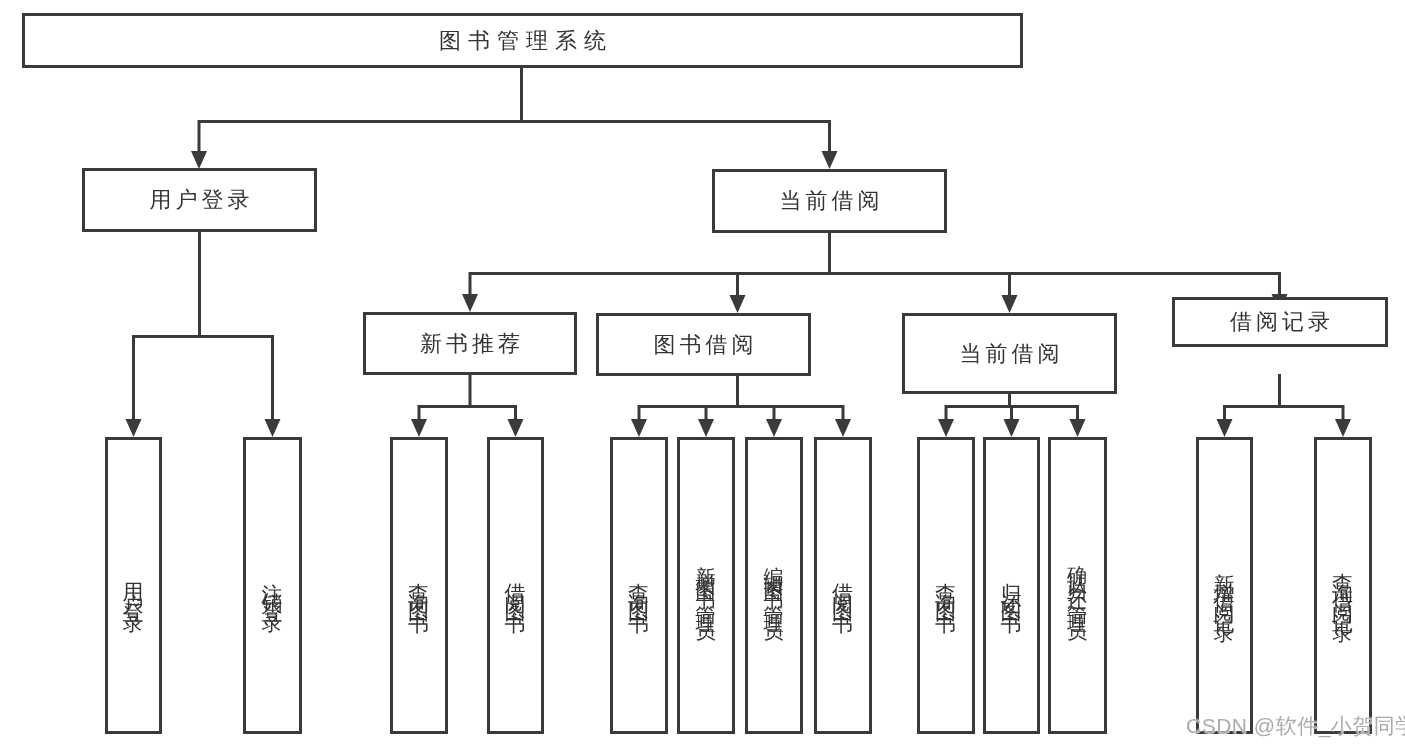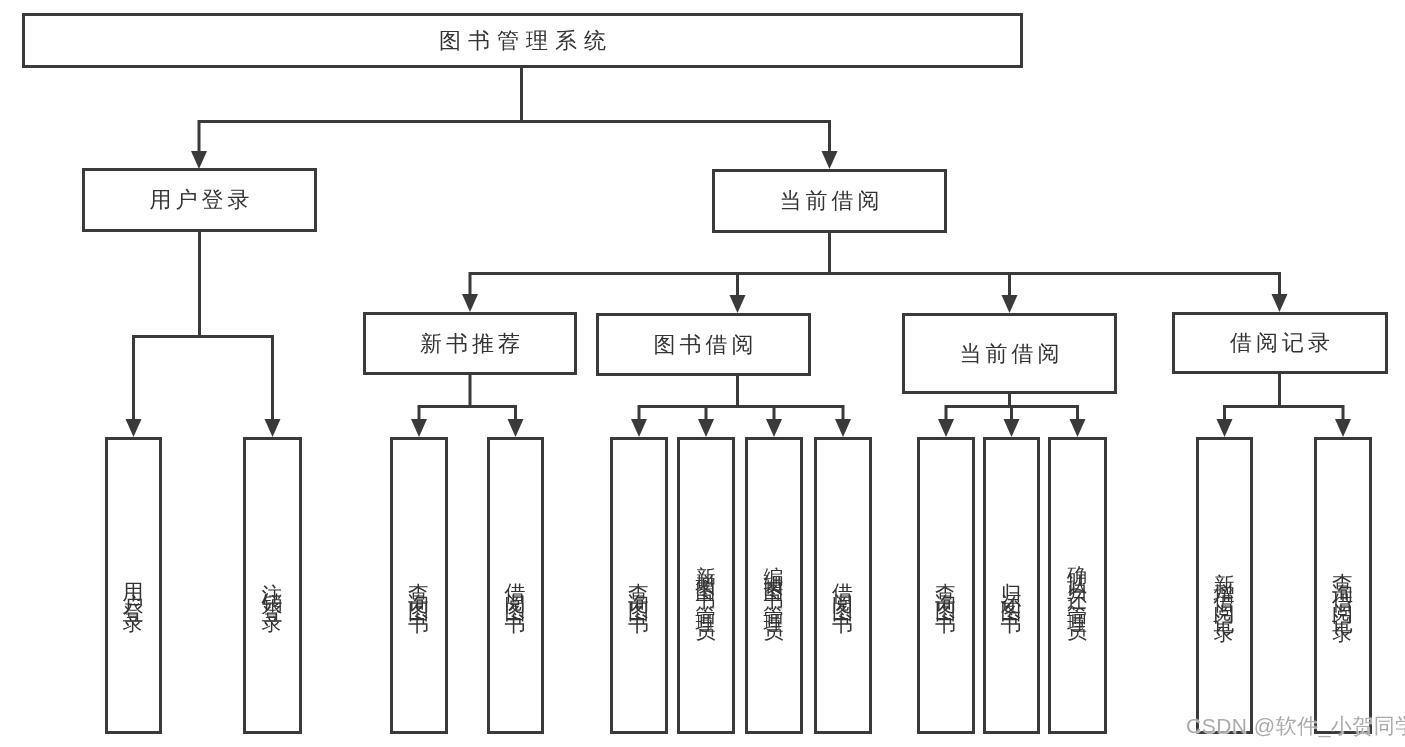--- a/index.html
+++ b/index.html
@@ -131,21 +131,21 @@
 
   <div class="node" style="left:363px;top:312px;width:214px;height:63px">
     <span class="h-label">新书推荐</span>
   </div>
   <div class="node" style="left:596px;top:313px;width:215px;height:63px">
     <span class="h-label">图书借阅</span>
   </div>
   <div class="node" style="left:902px;top:313px;width:215px;height:81px">
     <span class="h-label">当前借阅</span>
   </div>
-  <div class="node" style="left:1172px;top:312px;width:216px;height:62px">
+  <div class="node" style="left:1172px;top:297px;width:216px;height:50px">
     <span class="h-label">借阅记录</span>
   </div>
 
   <div class="node" style="left:105px;top:437px;width:57px;height:297px">
     <span class="v-label">用户登录</span>
   </div>
   <div class="node" style="left:243px;top:437px;width:59px;height:297px">
     <span class="v-label">注销登录</span>
   </div>
 

